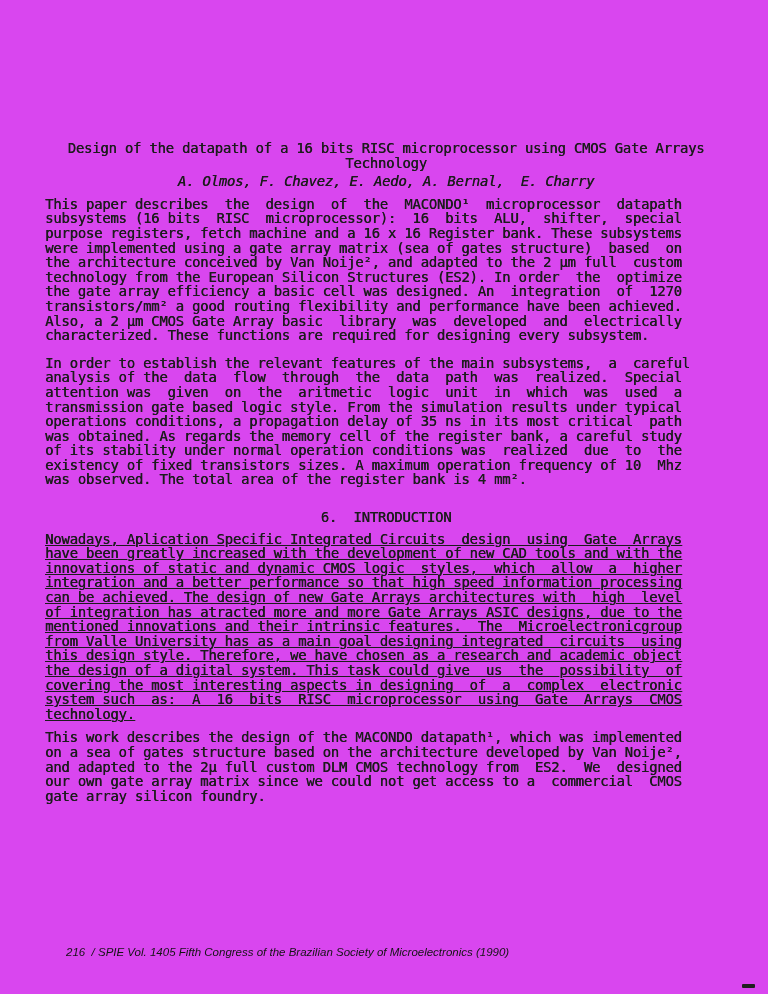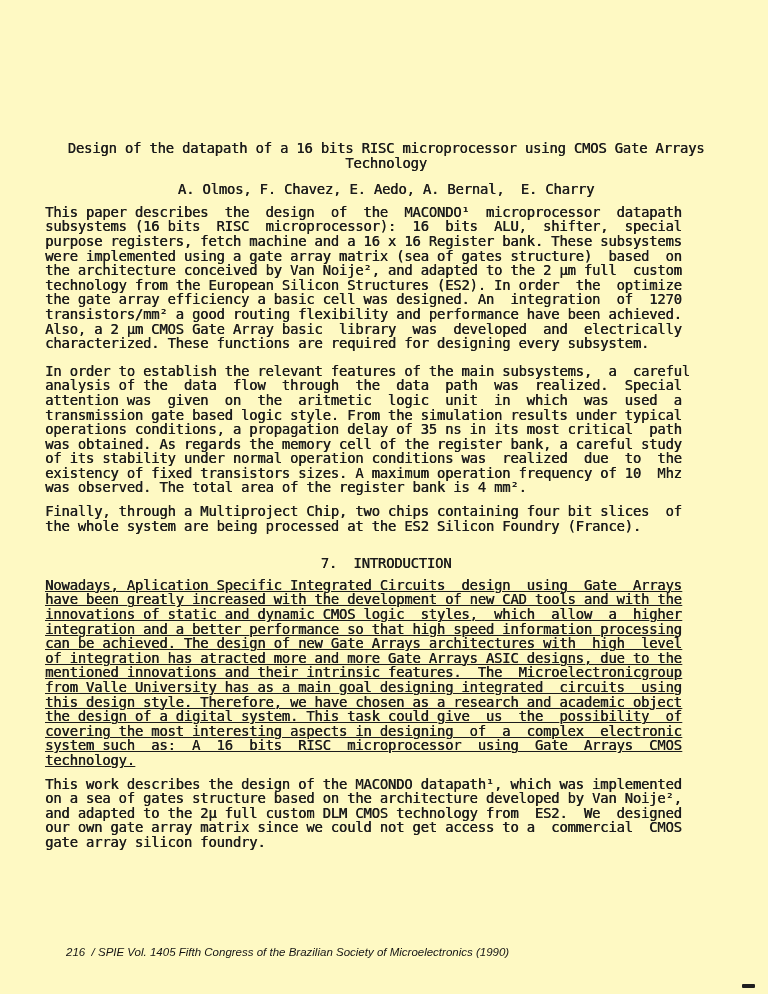--- a/index.html
+++ b/index.html
@@ -4,21 +4,21 @@
 <style>
   html, body { margin: 0; padding: 0; }
   body {
     background: #e8e8e8;
     font-family: "DejaVu Sans Mono", monospace;
   }
   .page {
     position: relative;
     width: 768px;
     height: 994px;
-    background: #fef9c3;
+    background: #d946ef;
     overflow: hidden;
     color: #1c1c1c;
   }
   .col {
     position: absolute;
     left: 45px;
     top: 0;
     width: 682px;
   }
   .mono {
@@ -26,21 +26,21 @@
     font-size: 13.9px;
     line-height: 14.6px;
     letter-spacing: -0.2px;
     white-space: pre;
     color: #1c1c1c;
     text-shadow: 0.4px 0 0 currentColor;
     margin: 0;
   }
   .center { text-align: center; }
   #title-block    { margin-top: 141px; }
-  #authors-line   { margin-top: 12px; }
+  #authors-line   { margin-top: 4px; font-style: italic; }
   #affiliation    { margin-top: 13px; }
   #abstract-head  { margin-top: 26px; }
   #abstract-p1    { margin-top: 8px; }
   #abstract-p2    { margin-top: 13px; }
   #abstract-p3    { margin-top: 9px; }
   #intro-head     { margin-top: 23px; }
   #intro-p1       { margin-top: 7px; text-decoration: underline; }
   #intro-p2       { margin-top: 9px; }
   .footer {
     position: absolute;
@@ -89,24 +89,22 @@
     <div id="abstract-p2" class="mono">In order to establish the relevant features of the main subsystems,  a  careful
 analysis of the  data  flow  through  the  data  path  was  realized.  Special
 attention was  given  on  the  aritmetic  logic  unit  in  which  was  used  a
 transmission gate based logic style. From the simulation results under typical
 operations conditions, a propagation delay of 35 ns in its most critical  path
 was obtained. As regards the memory cell of the register bank, a careful study
 of its stability under normal operation conditions was  realized  due  to  the
 existency of fixed transistors sizes. A maximum operation frequency of 10  Mhz
 was observed. The total area of the register bank is 4 mm².</div>
 
-    <div id="abstract-p3" class="mono">Finally, through a Multiproject Chip, two chips containing four bit slices  of
-the whole system are being processed at the ES2 Silicon Foundry (France).</div>
 
-    <div id="intro-head" class="mono center">7.  INTRODUCTION</div>
+    <div id="intro-head" class="mono center">6.  INTRODUCTION</div>
 
     <div id="intro-p1" class="mono">Nowadays, Aplication Specific Integrated Circuits  design  using  Gate  Arrays
 have been greatly increased with the development of new CAD tools and with the
 innovations of static and dynamic CMOS logic  styles,  which  allow  a  higher
 integration and a better performance so that high speed information processing
 can be achieved. The design of new Gate Arrays architectures with  high  level
 of integration has atracted more and more Gate Arrays ASIC designs, due to the
 mentioned innovations and their intrinsic features.  The  Microelectronicgroup
 from Valle University has as a main goal designing integrated  circuits  using
 this design style. Therefore, we have chosen as a research and academic object

